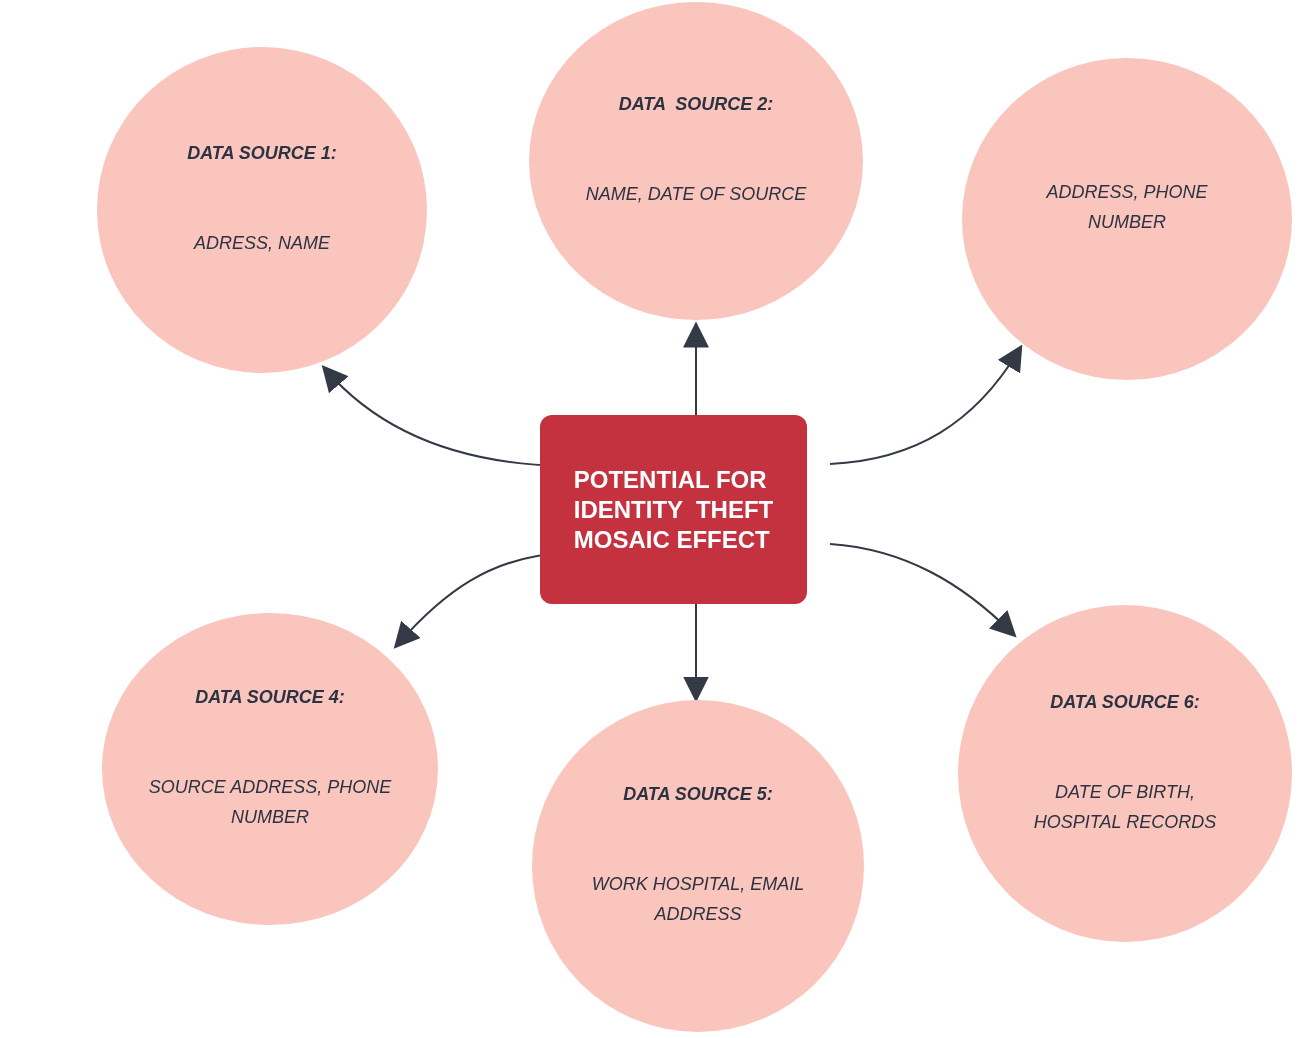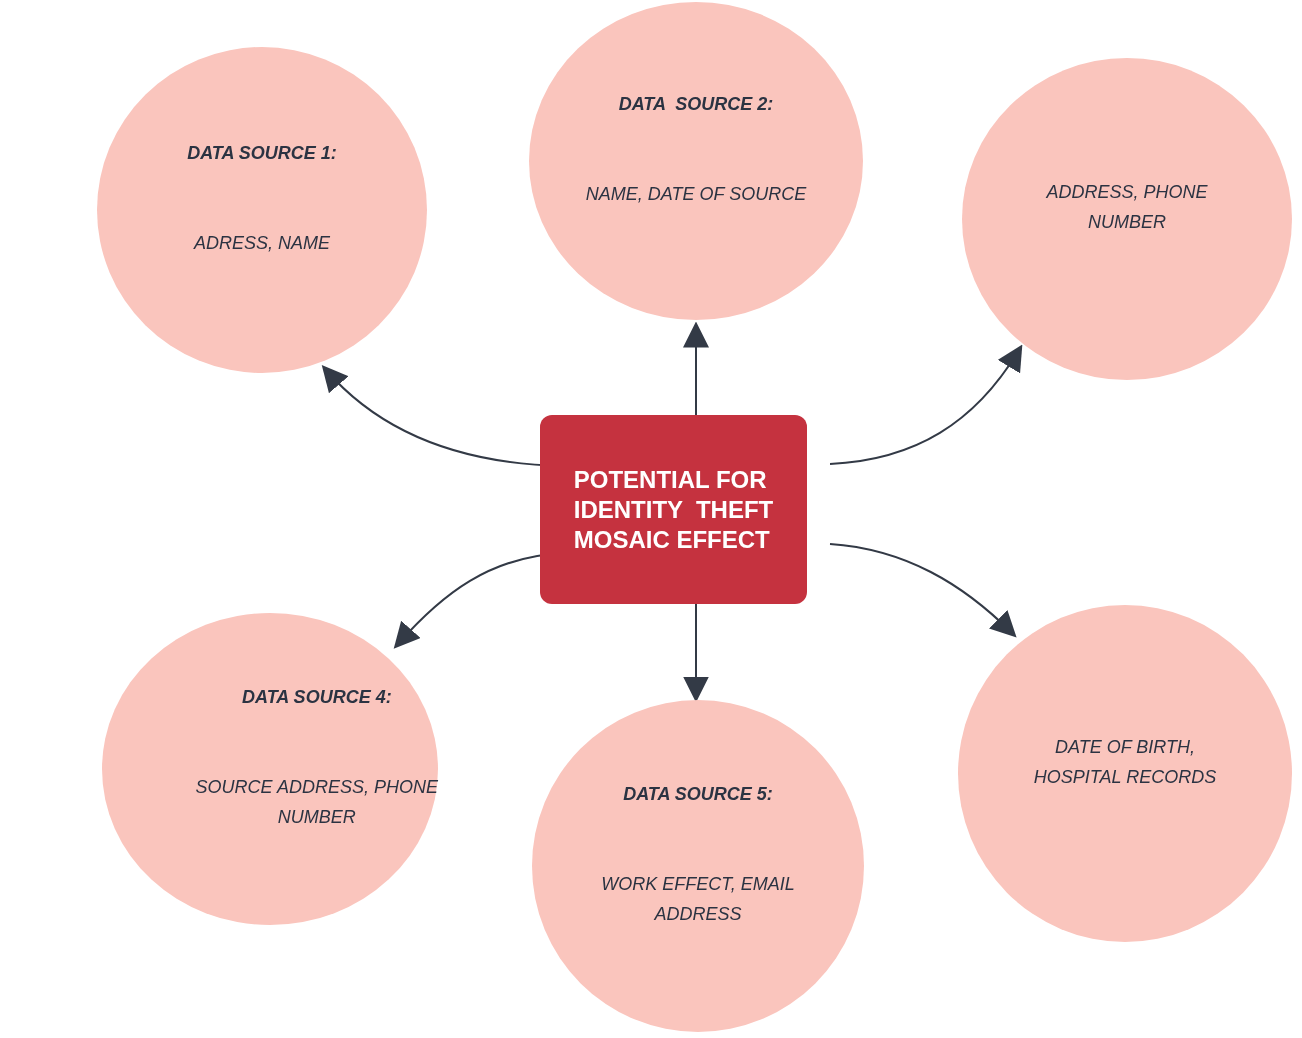--- a/index.html
+++ b/index.html
@@ -34,21 +34,21 @@
     white-space:pre-wrap;
     font-style:italic;
   }
   .node-title{display:block;font-weight:700;}
   .node-detail{display:block;font-weight:400;}
 
   
   .n1{left:97px;  top:47px;  width:330px;height:326px;}
   .n2{left:529px; top:2px;   width:334px;height:318px;}
   .n3{left:962px; top:58px;  width:330px;height:322px;}
-  .n4{left:102px; top:613px; width:336px;height:312px;justify-content:flex-end;}
+  .n4{left:102px; top:613px; width:336px;height:312px;}
   .n5{left:532px; top:700px; width:332px;height:332px;}
   .n6{left:958px; top:605px; width:334px;height:337px;}
 
   .center-box{
     position:absolute;
     left:540px; top:415px;
     width:267px; height:189px;
     background:var(--center-bg);
     border-radius:12px;
     display:flex;
@@ -118,27 +118,28 @@
     <div class="node-text">
       <span class="node-title">DATA SOURCE 4:</span>
       <span class="node-detail">SOURCE ADDRESS, PHONE
 NUMBER</span>
     </div>
   </div>
 
   <div class="node n5">
     <div class="node-text">
       <span class="node-title">DATA SOURCE 5:</span>
-      <span class="node-detail">WORK EFFECT, EMAIL
+      <span class="node-detail">WORK HOSPITAL, EMAIL
 ADDRESS</span>
     </div>
   </div>
 
   <div class="node n6">
     <div class="node-text">
+      <span class="node-title">DATA SOURCE 6:</span>
       <span class="node-detail">DATE OF BIRTH,
 HOSPITAL RECORDS</span>
     </div>
   </div>
 
   <div class="center-box">
     <div class="center-text">POTENTIAL FOR
 IDENTITY  THEFT
 MOSAIC EFFECT</div>
   </div>

